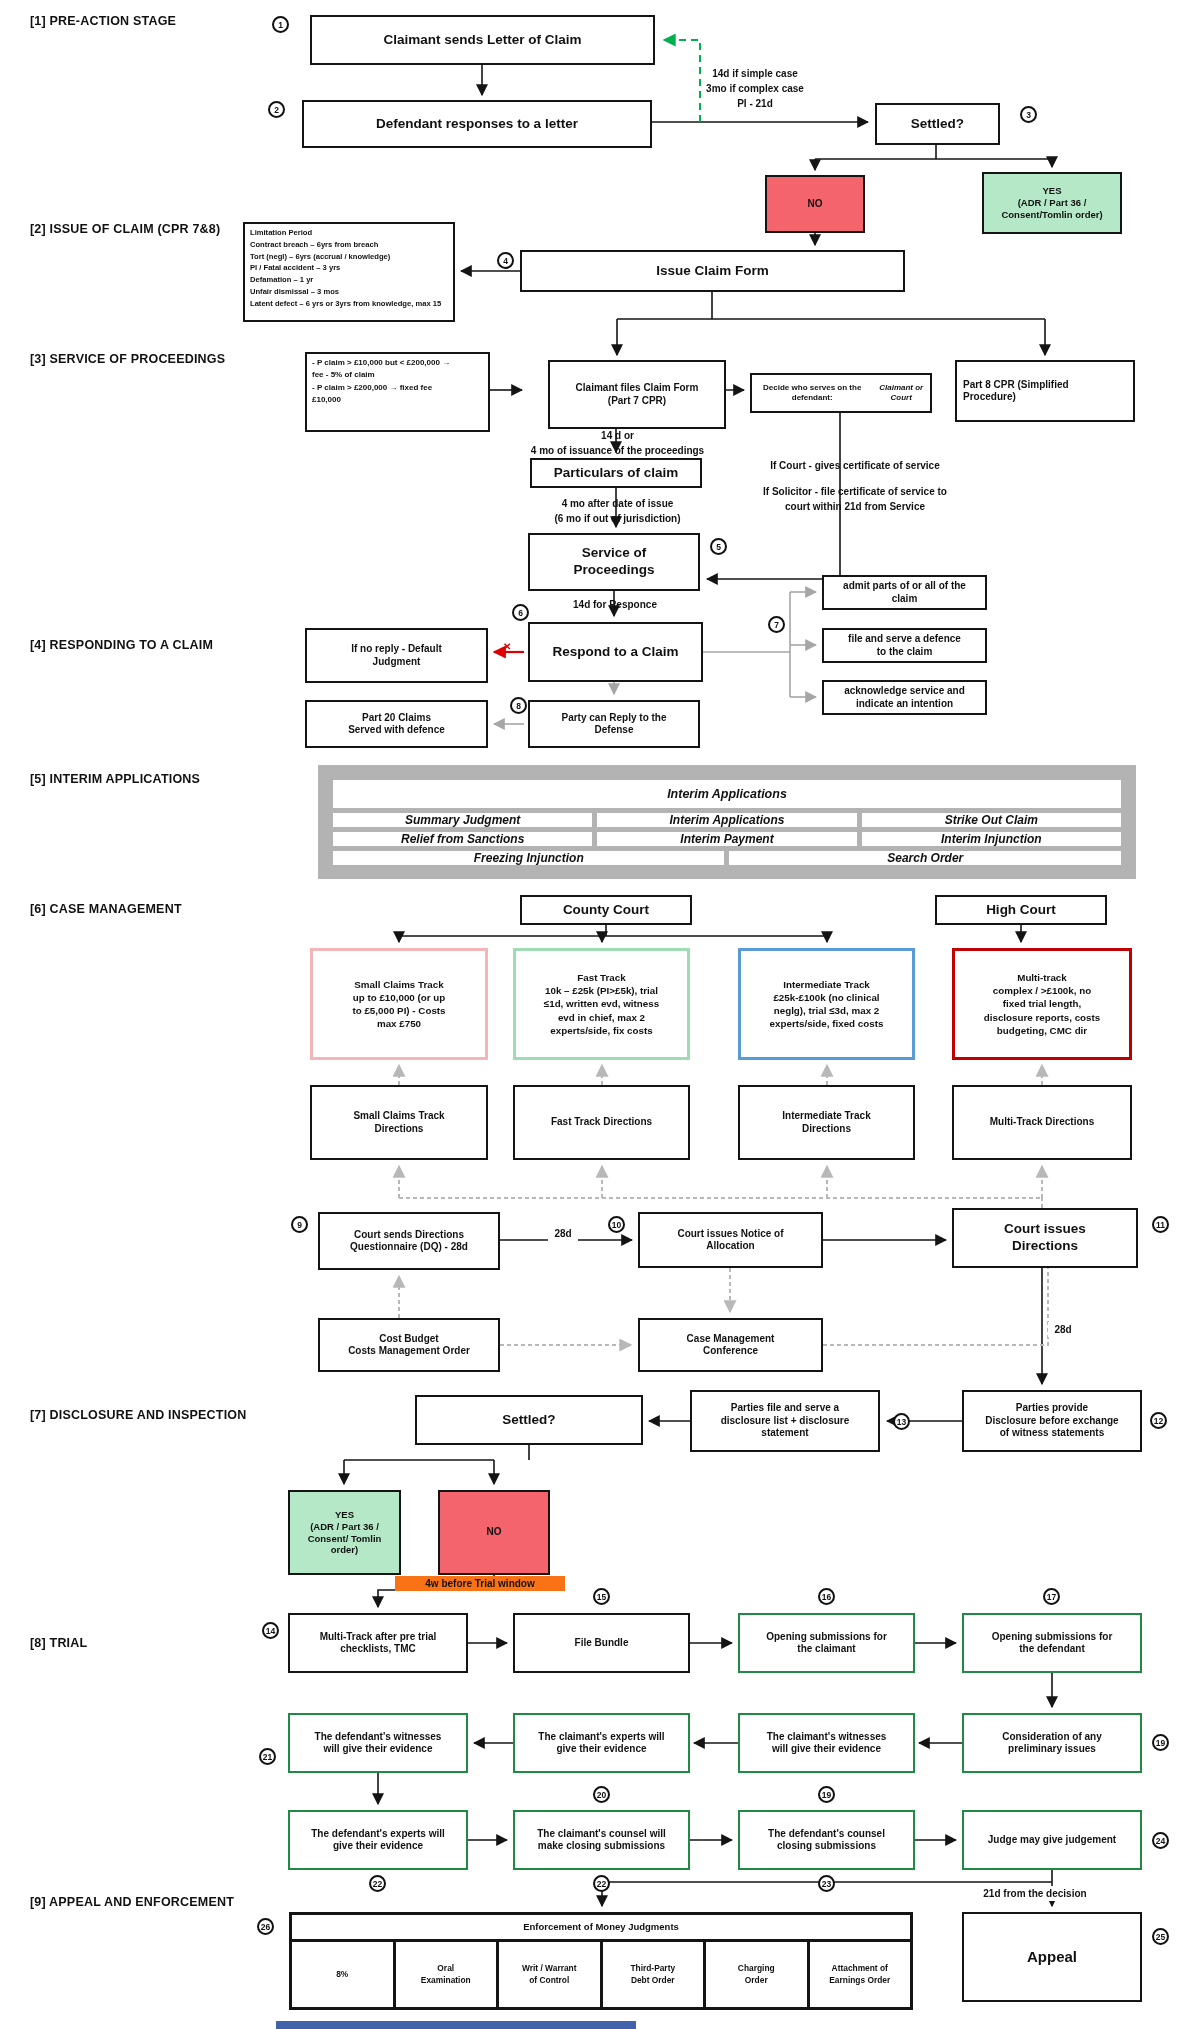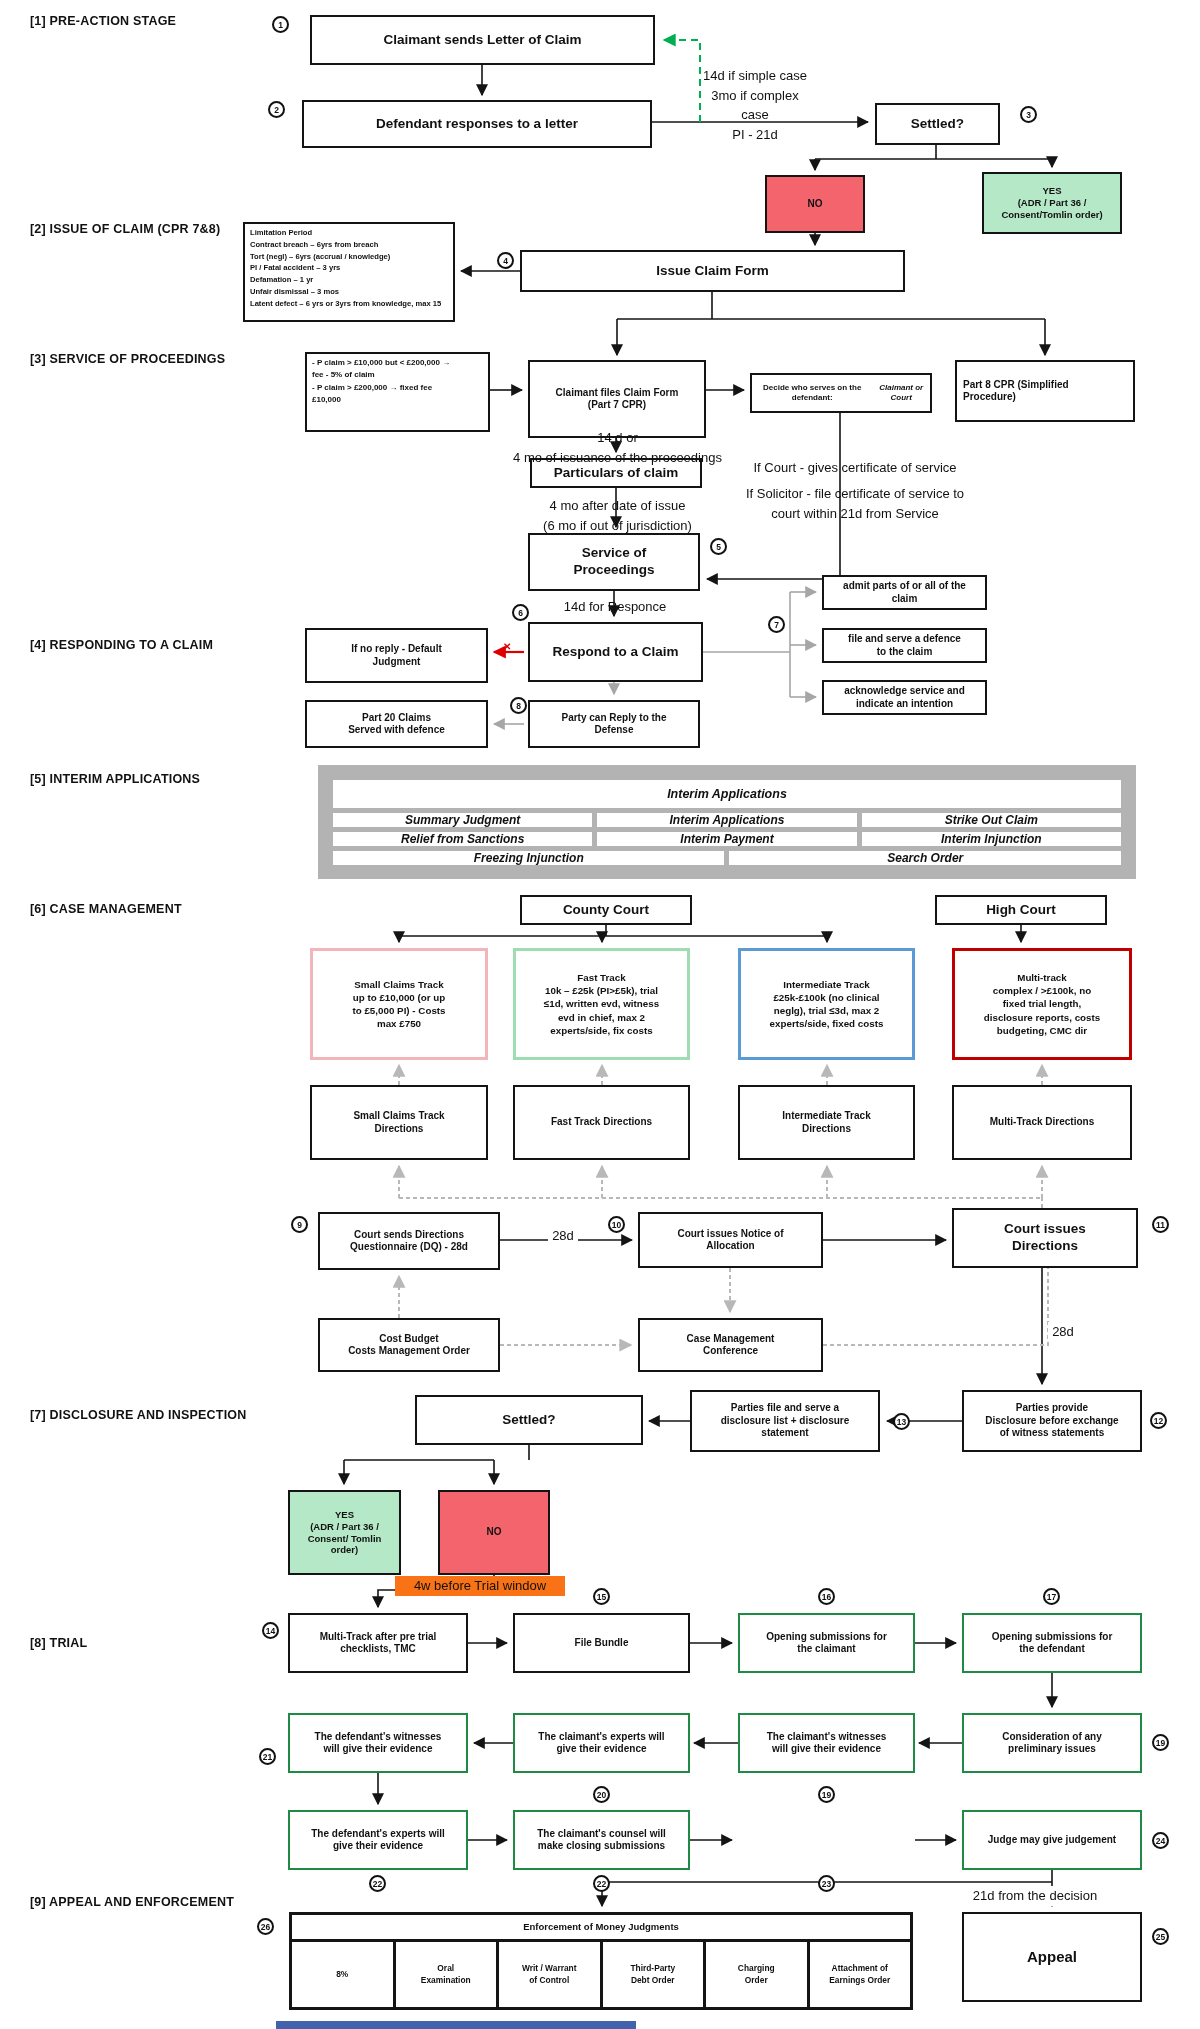--- a/index.html
+++ b/index.html
@@ -13,21 +13,21 @@
   .md{font-size:10px}
   .thin{border-width:2px}
   .tiny{font-size:7.6px;justify-content:flex-start;text-align:left;align-items:flex-start;padding:3px 5px;line-height:1.55;font-weight:600}
   .fill-red{background:#f4646c;font-weight:700}
   .fill-green{background:#b5e8c7;font-weight:600;font-size:9.5px}
   .track{border-width:3px;font-size:9.8px;line-height:1.35}
   .pinkb{border-color:#f2b5ba}.greenb{border-color:#9fdcb4}.blueb{border-color:#5b9bd5}.redb{border-color:#c00000}
   .trial{border:2.4px solid #1f8a44}
   .num{position:absolute;width:17px;height:17px;border:2px solid #111;border-radius:50%;background:#fff;display:flex;
        align-items:center;justify-content:center;font-size:8.5px;font-weight:700;box-sizing:border-box;z-index:5}
-  .note{position:absolute;font-size:13px;font-weight:400;text-align:center;white-space:pre-line;line-height:1.5;z-index:4}
+  .note{position:absolute;font-size:10px;font-weight:700;text-align:center;white-space:pre-line;line-height:1.5;z-index:4}
   .redx{position:absolute;color:#dd0000;font-size:10px;font-weight:700;z-index:5}
   #interim{position:absolute;left:318px;top:765px;width:818px;height:114px;background:#b3b3b3;display:grid;
            grid-template-columns:repeat(6,1fr);grid-template-rows:28px 1fr 1fr 1fr;gap:5px;padding:15px;box-sizing:border-box;z-index:2}
   .icell{background:#fff;display:flex;align-items:center;justify-content:center;font-style:italic;font-weight:600;font-size:12px}
   .ihead{grid-column:1/7;font-size:12.5px}
   .i3{grid-column:span 2}.i2{grid-column:span 3}
   #enf{position:absolute;left:289px;top:1912px;width:624px;height:98px;background:#141414;display:grid;
        grid-template-columns:repeat(6,1fr);grid-template-rows:24px 1fr;gap:3px;padding:3px;box-sizing:border-box;z-index:2}
   .ecell{background:#fff;display:flex;align-items:center;justify-content:center;text-align:center;white-space:pre-line;
          font-weight:700;font-size:8.4px;line-height:1.35}
@@ -162,21 +162,21 @@
 PI / Fatal accident – 3 yrs
 Defamation – 1 yr
 Unfair dismissal – 3 mos
 Latent defect – 6 yrs or 3yrs from knowledge, max 15</div>
   <div class="bx big" style="left:520px;top:250px;width:385px;height:42px">Issue Claim Form</div>
 
   <div class="bx tiny" style="left:305px;top:352px;width:185px;height:80px;font-size:8px">- P claim &gt; £10,000 but &lt; £200,000 →
 fee - 5% of claim
 - P claim &gt; £200,000 → fixed fee
 £10,000</div>
-  <div class="bx md" style="left:528px;top:360px;width:178px;height:78px">Claimant files Claim Form
+  <div class="bx md" style="left:548px;top:360px;width:178px;height:69px">Claimant files Claim Form
 (Part 7 CPR)</div>
   <div class="bx thin" style="left:750px;top:373px;width:182px;height:40px;font-size:8px;">
     <span>Decide who serves on the defendant:</span>
     <span style="font-style:italic">Claimant or Court</span>
   </div>
   <div class="bx md" style="left:955px;top:360px;width:180px;height:62px;justify-content:flex-start;text-align:left;padding:4px 6px">Part 8 CPR (Simplified
 Procedure)</div>
   <div class="bx big" style="left:530px;top:458px;width:172px;height:30px">Particulars of claim</div>
   <div class="bx big" style="left:528px;top:533px;width:172px;height:58px">Service of
 Proceedings</div>
@@ -281,20 +281,22 @@
   <div class="bx md trial" style="left:513px;top:1713px;width:177px;height:60px">The claimant's experts will
 give their evidence</div>
   <div class="bx md trial" style="left:738px;top:1713px;width:177px;height:60px">The claimant's witnesses
 will give their evidence</div>
   <div class="bx md trial" style="left:962px;top:1713px;width:180px;height:60px">Consideration of any
 preliminary issues</div>
   <div class="bx md trial" style="left:288px;top:1810px;width:180px;height:60px">The defendant's experts will
 give their evidence</div>
   <div class="bx md trial" style="left:513px;top:1810px;width:177px;height:60px">The claimant's counsel will
 make closing submissions</div>
+  <div class="bx md trial" style="left:738px;top:1810px;width:177px;height:60px">The defendant's counsel
+closing submissions</div>
   <div class="bx md trial" style="left:962px;top:1810px;width:180px;height:60px">Judge may give judgement</div>
 
   <div class="note" style="left:950px;top:1886px;width:170px;background:#fff">21d from the decision</div>
   <div id="enf">
     <div class="ecell ehead">Enforcement of Money Judgments</div>
     <div class="ecell">8%</div>
     <div class="ecell">Oral
 Examination</div>
     <div class="ecell">Writ / Warrant
 of Control</div>

